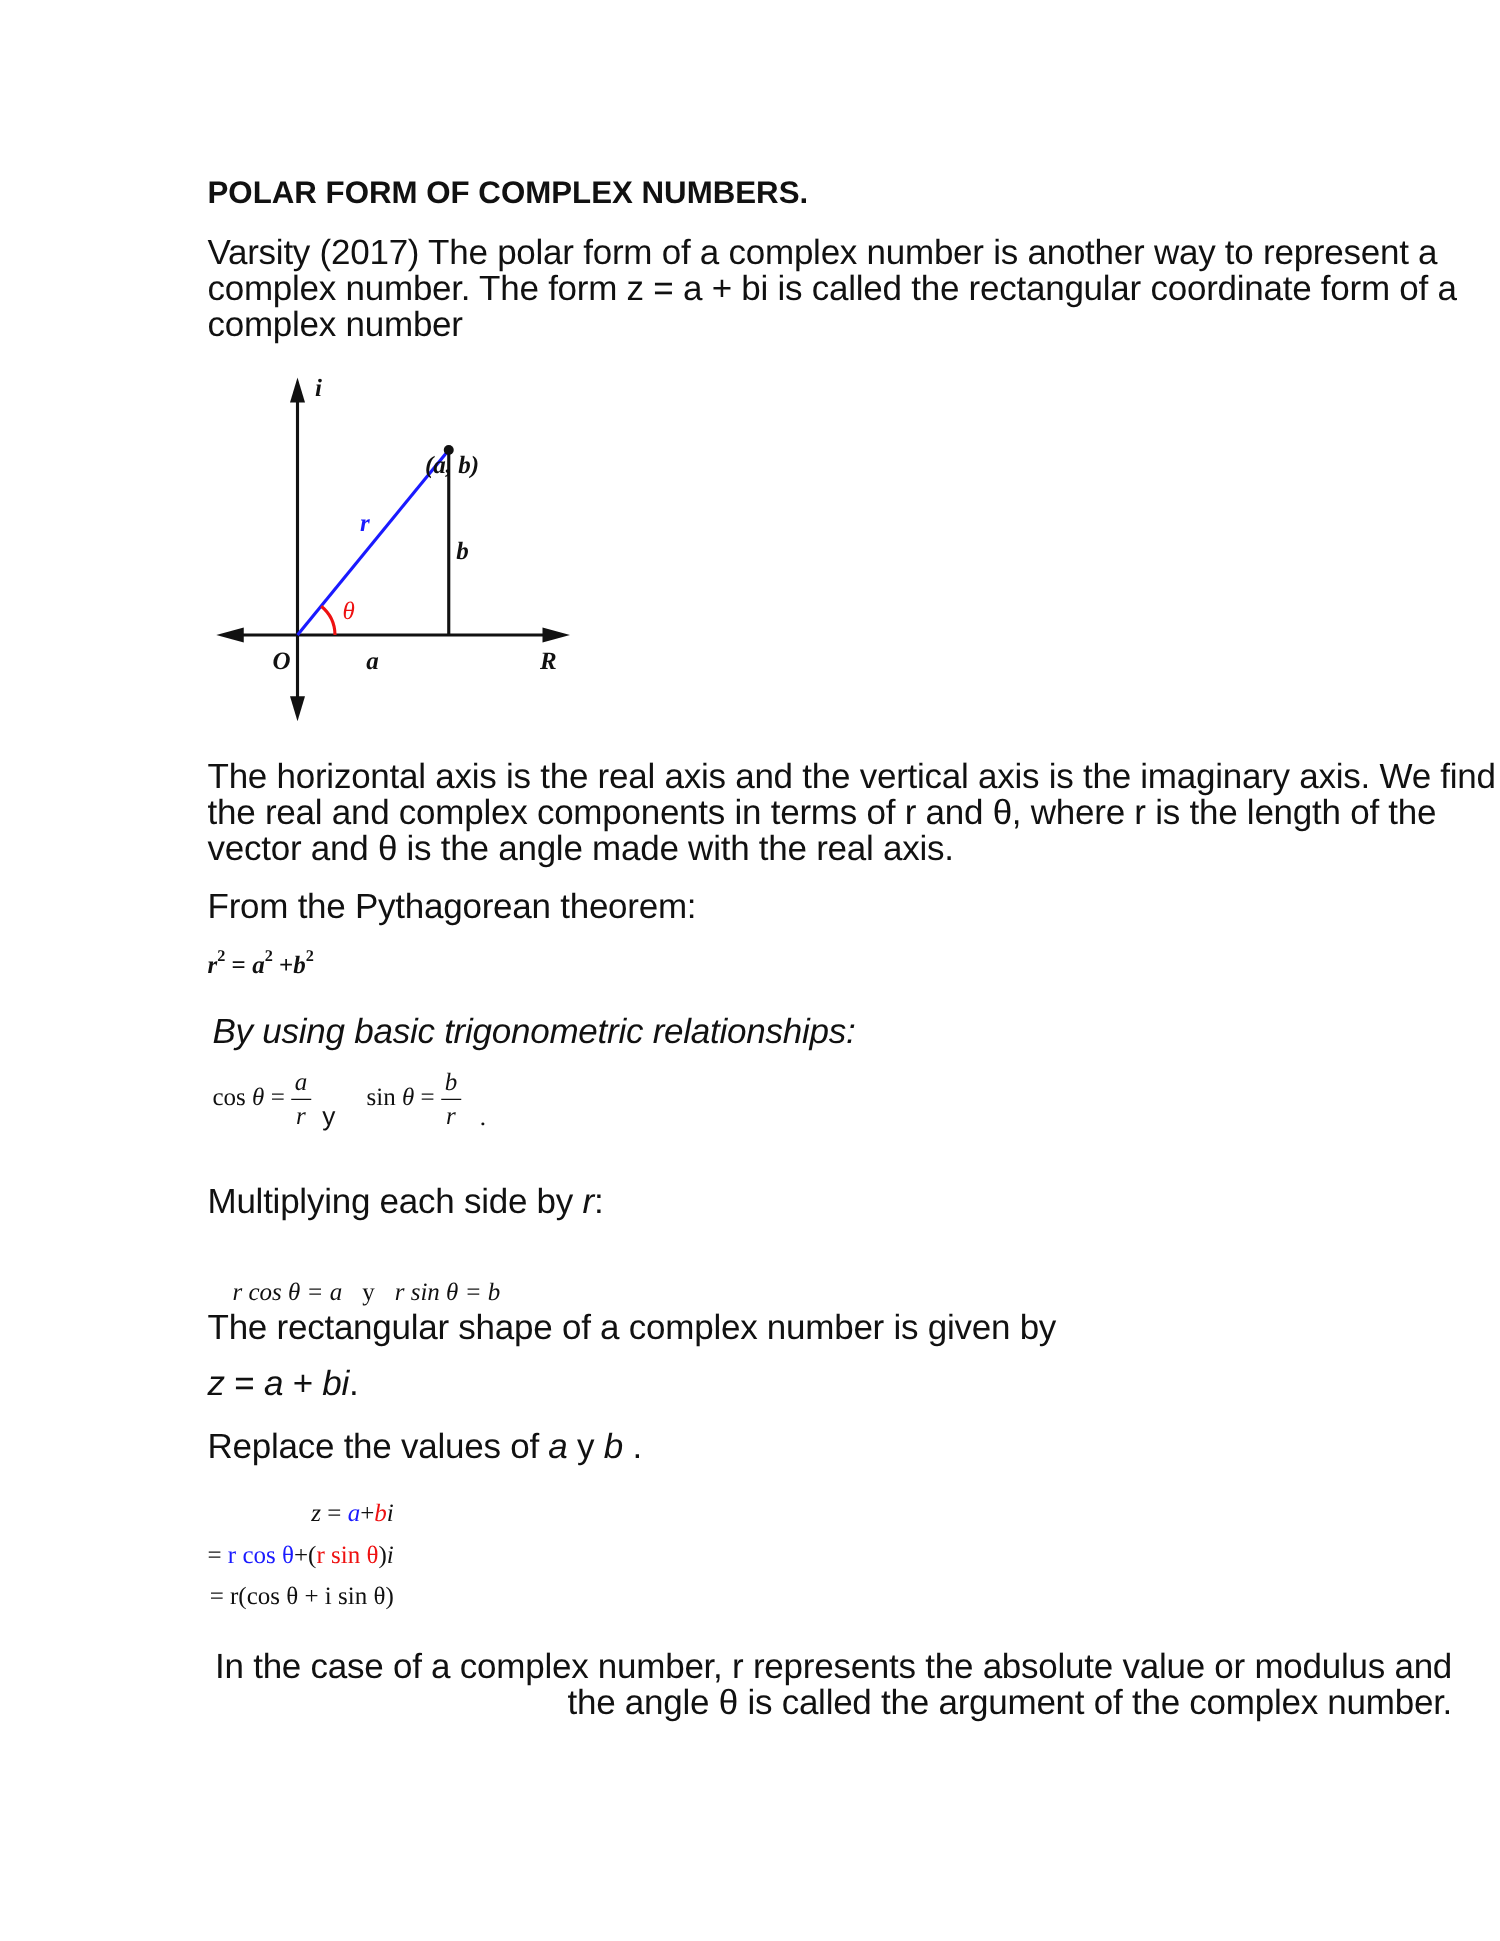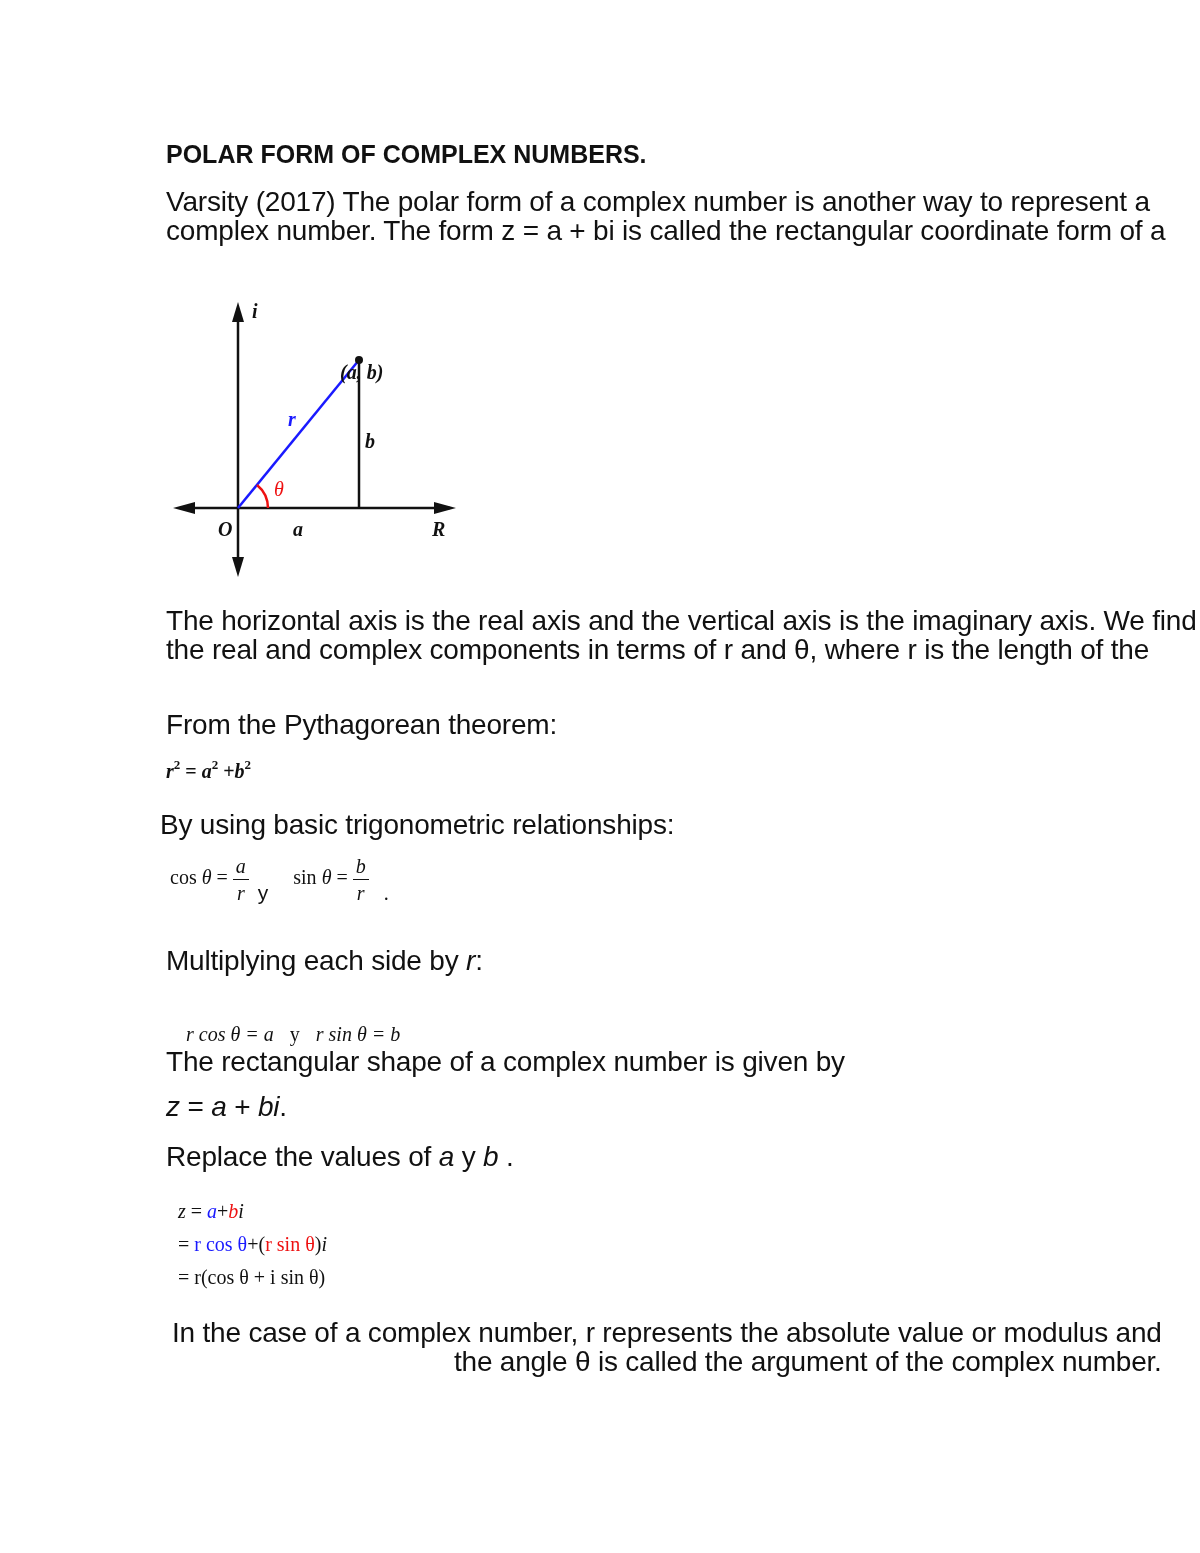--- a/index.html
+++ b/index.html
@@ -24,20 +24,21 @@
 </head>
 <body>
 
 <div>
 
   <div class="abs title">POLAR FORM OF COMPLEX NUMBERS.</div>
 
   <div class="abs para" style="left:166px; top:187px;">
     <div>Varsity (2017) The polar form of a complex number is another way to represent a</div>
     <div>complex number. The form z = a + bi is called the rectangular coordinate form of a</div>
+    <div>complex number</div>
   </div>
 
   <div class="abs" style="left:160px; top:290px; width:320px; height:300px;">
     <svg width="320" height="300" viewBox="0 0 320 300">
 
       <line x1="78" y1="22" x2="78" y2="275" stroke="#111" stroke-width="2.5"></line>
       <polygon points="78,12 72,32 84,32" fill="#111"></polygon>
       <polygon points="78,287 72,267 84,267" fill="#111"></polygon>
 
       <line x1="20" y1="218" x2="290" y2="218" stroke="#111" stroke-width="2.5"></line>
@@ -59,32 +60,33 @@
     <span class="abs diag-label" style="left:205px; top:140px;">b</span>
     <span class="abs red" style="left:114px; top:188px; font-family:'Liberation Serif',serif; font-style:italic; font-size:20px;">θ</span>
     <span class="abs diag-label" style="left:58px; top:228px;">O</span>
     <span class="abs diag-label" style="left:133px; top:228px;">a</span>
     <span class="abs diag-label" style="left:272px; top:228px;">R</span>
   </div>
 
   <div class="abs para" style="left:166px; top:606px;">
     <div>The horizontal axis is the real axis and the vertical axis is the imaginary axis. We find</div>
     <div>the real and complex components in terms of r and θ, where r is the length of the</div>
+    <div>vector and θ is the angle made with the real axis.</div>
   </div>
 
   <div class="abs para" style="left:166px; top:710px;">From the Pythagorean theorem:</div>
 
   <div class="abs math" style="left:166px; top:757px;font-weight:bold;">
     <span class="mi">r</span><sup>2</sup>
     <span>=</span>
     <span class="mi">a</span><sup>2</sup>
     <span>+</span><span class="mi">b</span><sup>2</sup>
   </div>
 
-  <div class="abs para" style="left:160px; top:810px;">By using basic trigonometric relationships:</div>
+  <div class="abs para" style="left:170px; top:810px;font-style:italic;">By using basic trigonometric relationships:</div>
 
   <div class="abs math" style="left:170px; top:855px; white-space:nowrap;">
     <span>cos</span>
     <span class="mi">θ</span>
     <span>=</span>
     <span class="frac">
       <span class="num">a</span>
       <span class="bar"></span>
       <span class="den">r</span>
     </span>
@@ -120,21 +122,21 @@
   </div>
 
   <div class="abs para" style="left:166px; top:1142px;">
     <span>Replace the values of</span>
     <span style="font-style:italic;">a</span>
     <span>y</span>
     <span style="font-style:italic;">b</span>
     <span>.</span>
   </div>
 
-  <div class="abs math" style="left:178px; top:1195px; line-height:33px;">
+  <div class="abs math" style="left:166px; top:1195px; line-height:33px;text-align:right;">
     <div>
       <span class="mi">z</span>
       <span>=</span>
       <span class="mi blue">a</span><span>+</span><span class="mi red">b</span><span class="mi">i</span>
     </div>
     <div>
       <span>=</span>
       <span class="blue">r cos θ</span><span>+</span><span>(</span><span class="red">r sin θ</span><span>)</span><span class="mi">i</span>
     </div>
     <div>

